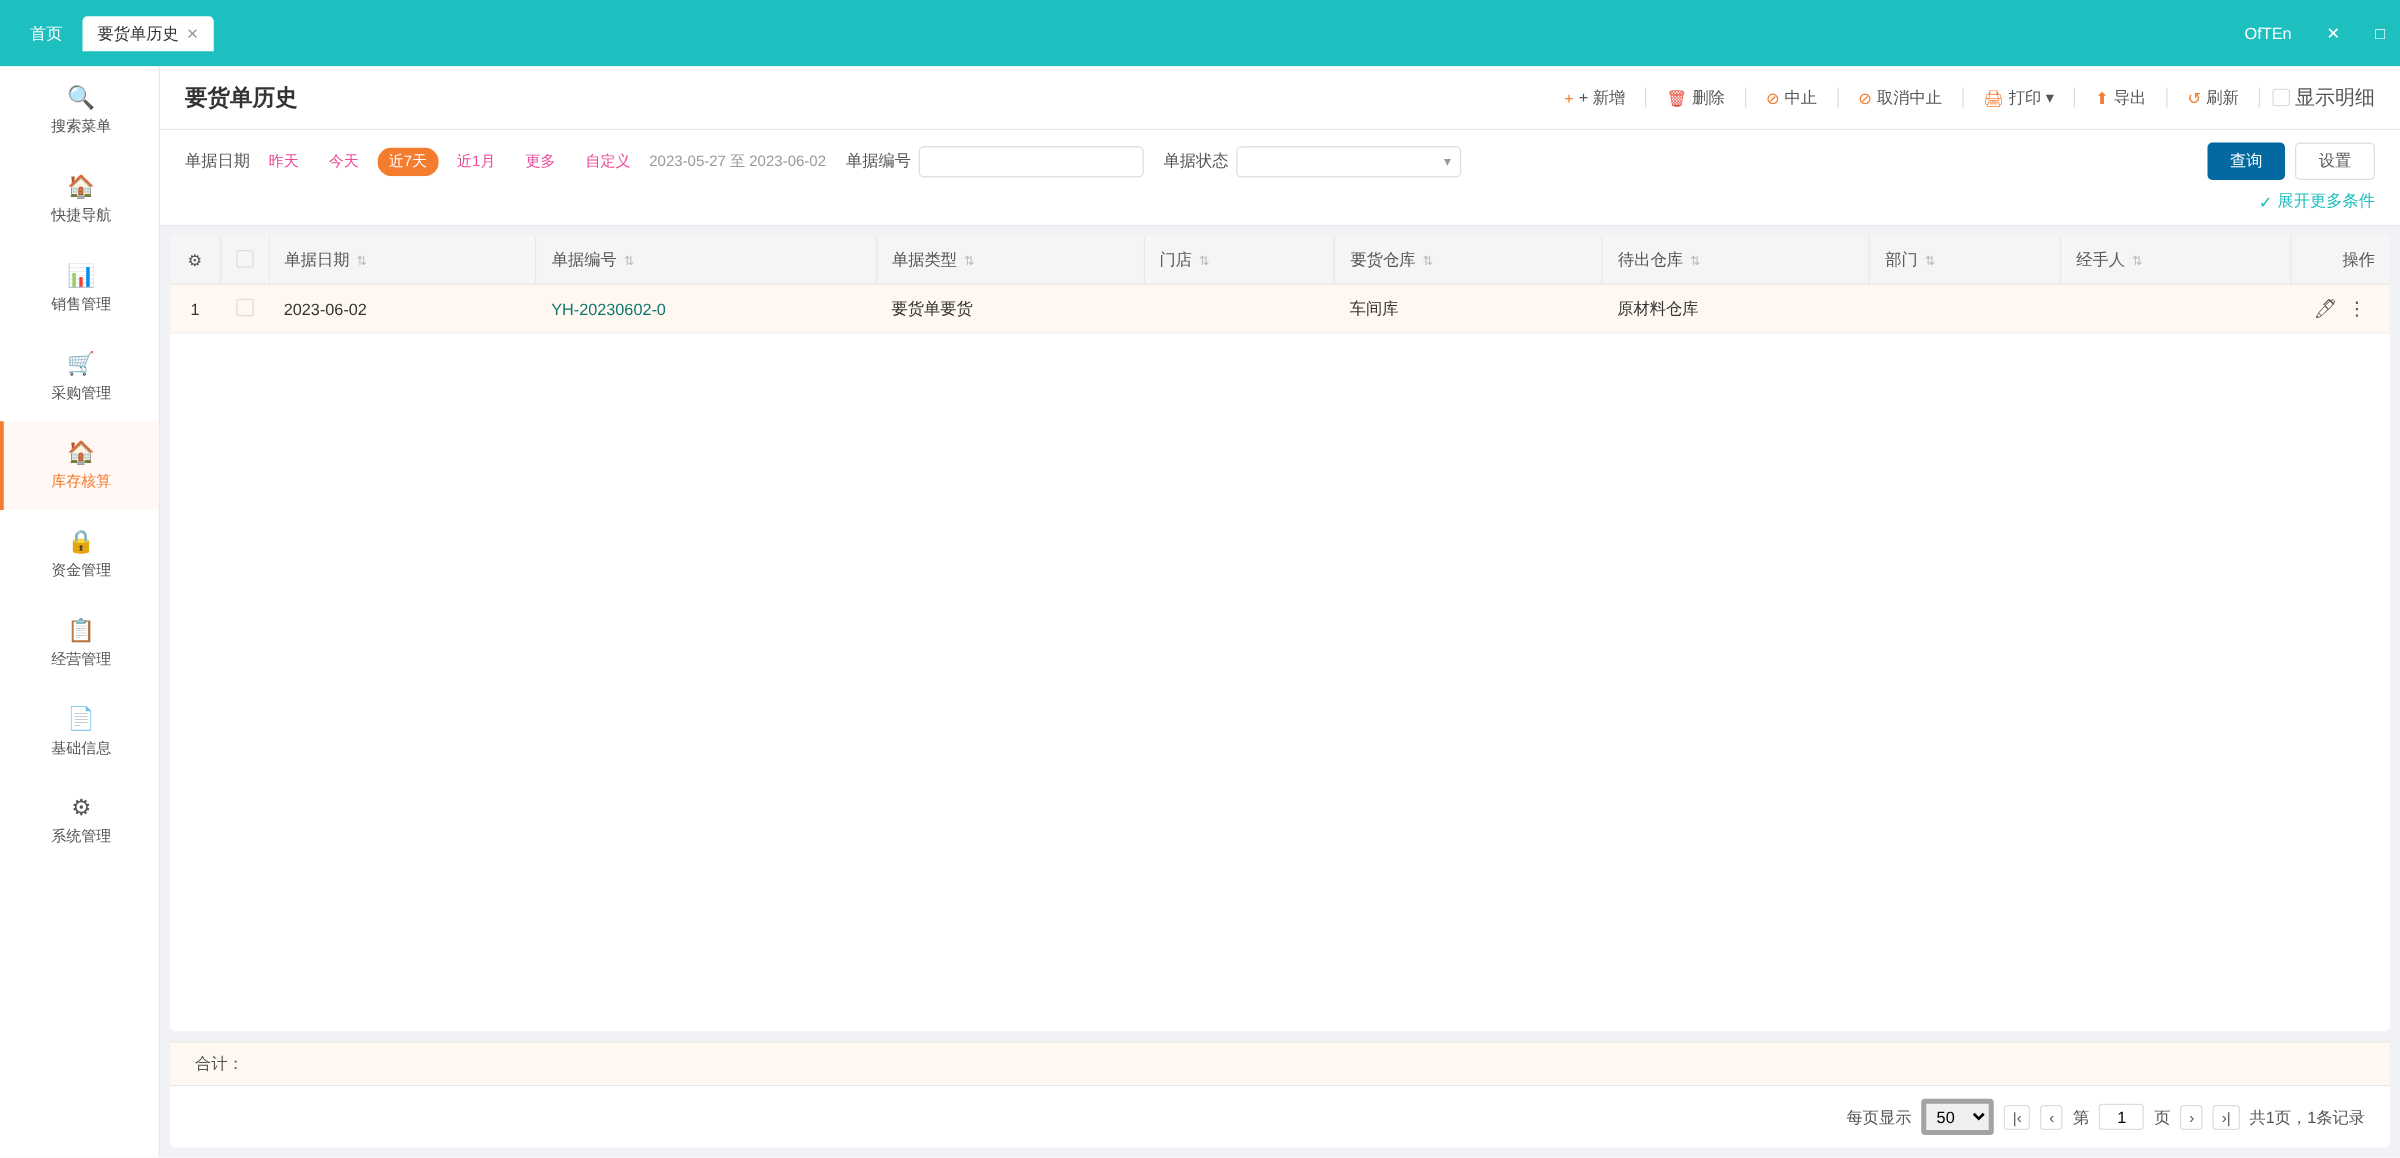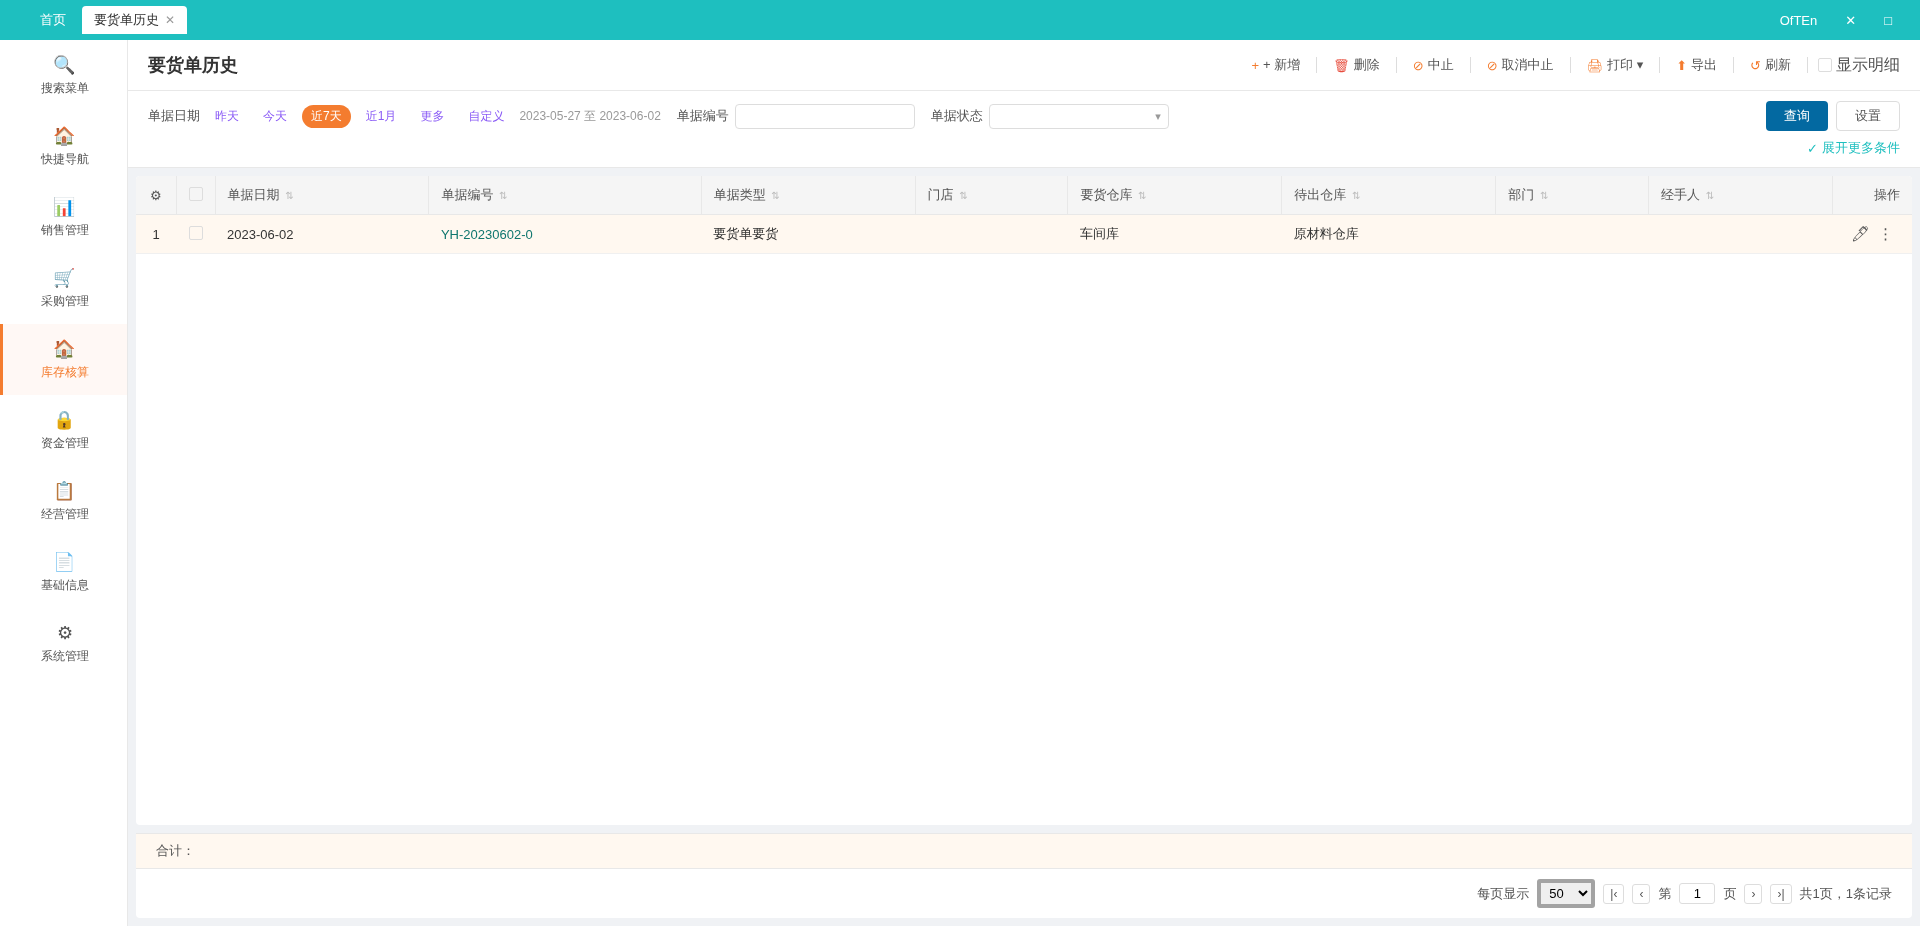--- a/index.html
+++ b/index.html
@@ -1,24 +1,24 @@
 <!DOCTYPE html>
 <html><head>
   <meta charset="utf-8">
   <style>
     * { box-sizing: border-box; margin: 0; padding: 0; }
     body { font-family: 'Microsoft YaHei', Arial, sans-serif; font-size: 13px; background: #f5f5f5; display: flex; flex-direction: column; height: 926px; overflow: hidden; }
 
     
     .top-bar {
-      height: 40px;
+      height: 53px;
       background: #1ebfbf;
       display: flex;
       align-items: center;
-      padding: 0 28px;
+      padding: 0 12px;
       gap: 4px;
       flex-shrink: 0;
     }
     .top-bar .tab {
       height: 28px;
       padding: 0 12px;
       display: flex;
       align-items: center;
       border-radius: 4px 4px 0 0;
       cursor: pointer;
@@ -175,21 +175,21 @@
     .filter-dates {
       display: flex;
       align-items: center;
       gap: 6px;
     }
     .date-btn {
       padding: 2px 8px;
       border-radius: 3px;
       cursor: pointer;
       font-size: 12px;
-      color: #8b5cf6;
+      color: #ec4899;
       border: 1px solid transparent;
     }
     .date-btn.active {
       background: #f47c2f;
       color: #fff;
       border-radius: 12px;
     }
     .date-range-text {
       font-size: 12px;
       color: #999;

